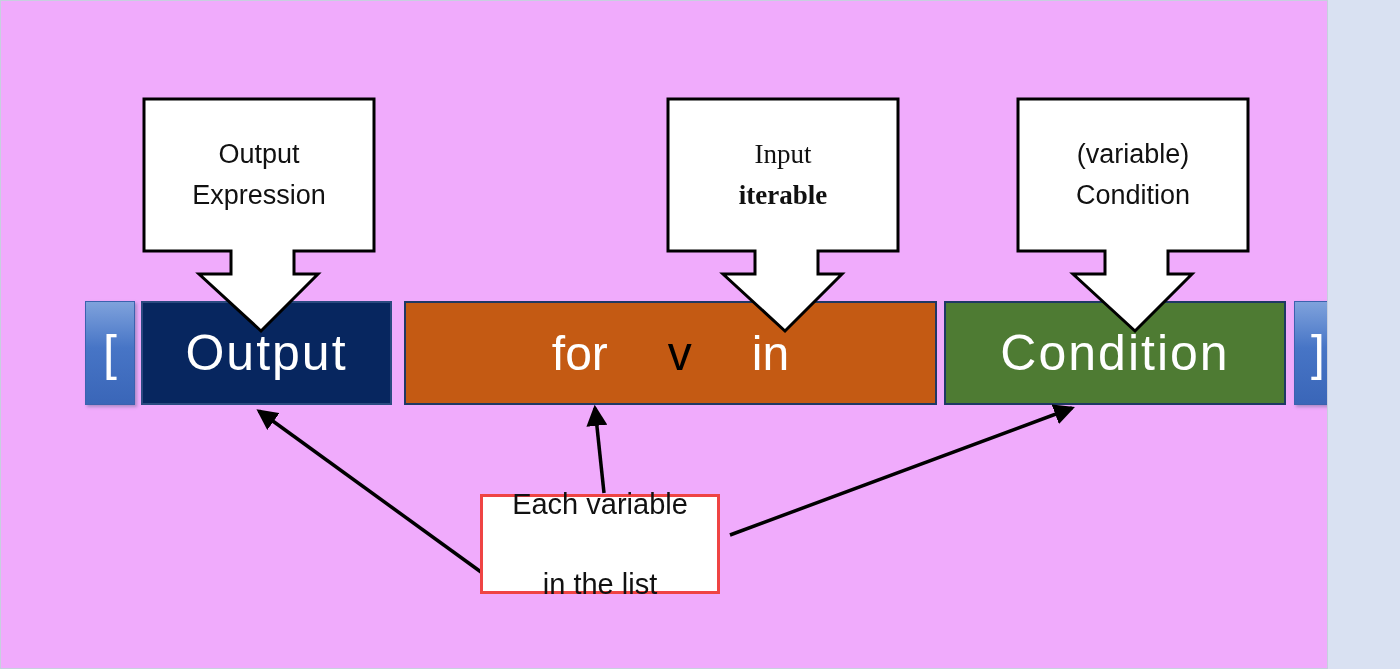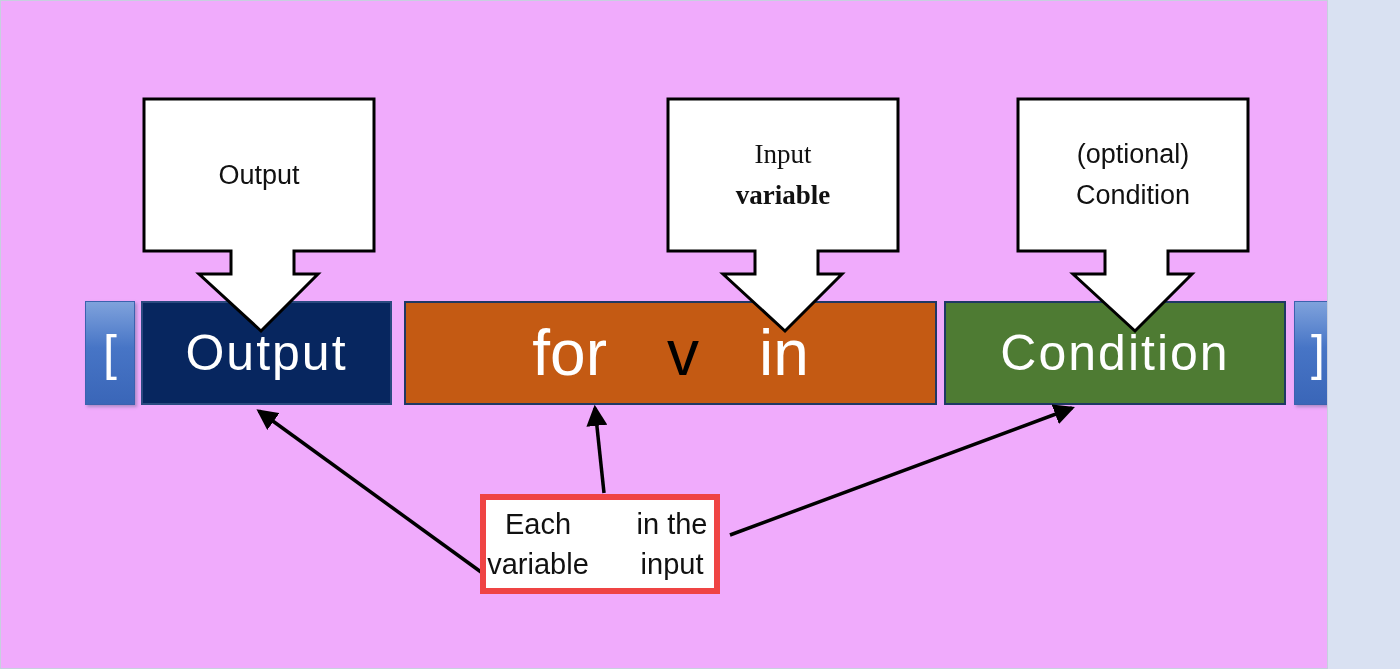--- a/index.html
+++ b/index.html
@@ -71,36 +71,36 @@
   }
   .navy-box   { background: #07265f; border: 2px solid #2a4a80; }
   .orange-box { background: #c45a13; border: 2px solid #1f3864; }
   .green-box  { background: #4e7b33; border: 2px solid #1f3864; }
   .row-label {
     color: #ffffff;
     font-size: 50px;
     letter-spacing: 2px;
     white-space: nowrap;
   }
-  .tok { font-size: 64px; margin: 0 30px; white-space: nowrap; }
+  .tok { font-size: 48px; margin: 0 30px; white-space: nowrap; }
   .tok-light { color: #ffffff; }
   .tok-dark  { color: #000000; }
 
   
   .note-box {
     position: absolute;
     left: 479px;
     top: 493px;
     width: 240px;
     height: 100px;
     box-sizing: border-box;
     background: #ffffff;
-    border: 6px solid #ef4444;
+    border: 3px solid #ef4444;
     display: flex;
-    flex-direction: row;
+    flex-direction: column;
     align-items: center;
     justify-content: center;
     text-align: center;
     font-size: 29px;
     line-height: 40px;
     color: #111111;
     z-index: 7;
     gap: 40px;
   }
 
@@ -118,39 +118,40 @@
 <body>
 
 <div class="canvas">
 
   <div class="callout" style="left:143px; top:98px;">
     <svg class="callout-shape" viewBox="-3 -3 236 241">
       <polygon points="0,0 230,0 230,152 150,152 150,175 174,175 117,232 55,175 87,175 87,152 0,152" fill="#ffffff" stroke="#000000" stroke-width="3" stroke-linejoin="miter"></polygon>
     </svg>
     <div class="callout-text">
       <div>Output</div>
+      <div>Expression</div>
     </div>
   </div>
 
   <div class="callout" style="left:667px; top:98px;font-family:Liberation Serif, serif;">
     <svg class="callout-shape" viewBox="-3 -3 236 241">
       <polygon points="0,0 230,0 230,152 150,152 150,175 174,175 117,232 55,175 87,175 87,152 0,152" fill="#ffffff" stroke="#000000" stroke-width="3" stroke-linejoin="miter"></polygon>
     </svg>
     <div class="callout-text">
       <div>Input</div>
-      <div class="bold-line">variable</div>
+      <div class="bold-line">iterable</div>
     </div>
   </div>
 
   <div class="callout" style="left:1017px; top:98px;">
     <svg class="callout-shape" viewBox="-3 -3 236 241">
       <polygon points="0,0 230,0 230,152 150,152 150,175 174,175 117,232 55,175 87,175 87,152 0,152" fill="#ffffff" stroke="#000000" stroke-width="3" stroke-linejoin="miter"></polygon>
     </svg>
     <div class="callout-text">
-      <div>(optional)</div>
+      <div>(variable)</div>
       <div>Condition</div>
     </div>
   </div>
 
   <div class="row-box bracket-box" style="left:84px; width:50px;">
     <span>[</span>
   </div>
 
   <div class="row-box navy-box" style="left:140px; width:251px;">
     <span class="row-label">Output</span>
@@ -176,16 +177,16 @@
         <path d="M0,0 L10,5 L0,10 z" fill="#000000"></path>
       </marker>
     </defs>
     <line x1="480" y1="571" x2="258" y2="410" stroke="#000000" stroke-width="3.5" marker-end="url(#ah)"></line>
     <line x1="603" y1="492" x2="594" y2="407" stroke="#000000" stroke-width="3.5" marker-end="url(#ah)"></line>
     <line x1="729" y1="534" x2="1071" y2="407" stroke="#000000" stroke-width="3.5" marker-end="url(#ah)"></line>
   </svg>
 
   <div class="note-box">
     <div>Each variable</div>
-    <div>in the input</div>
+    <div>in the list</div>
   </div>
 
 </div>
 
 </body></html>

